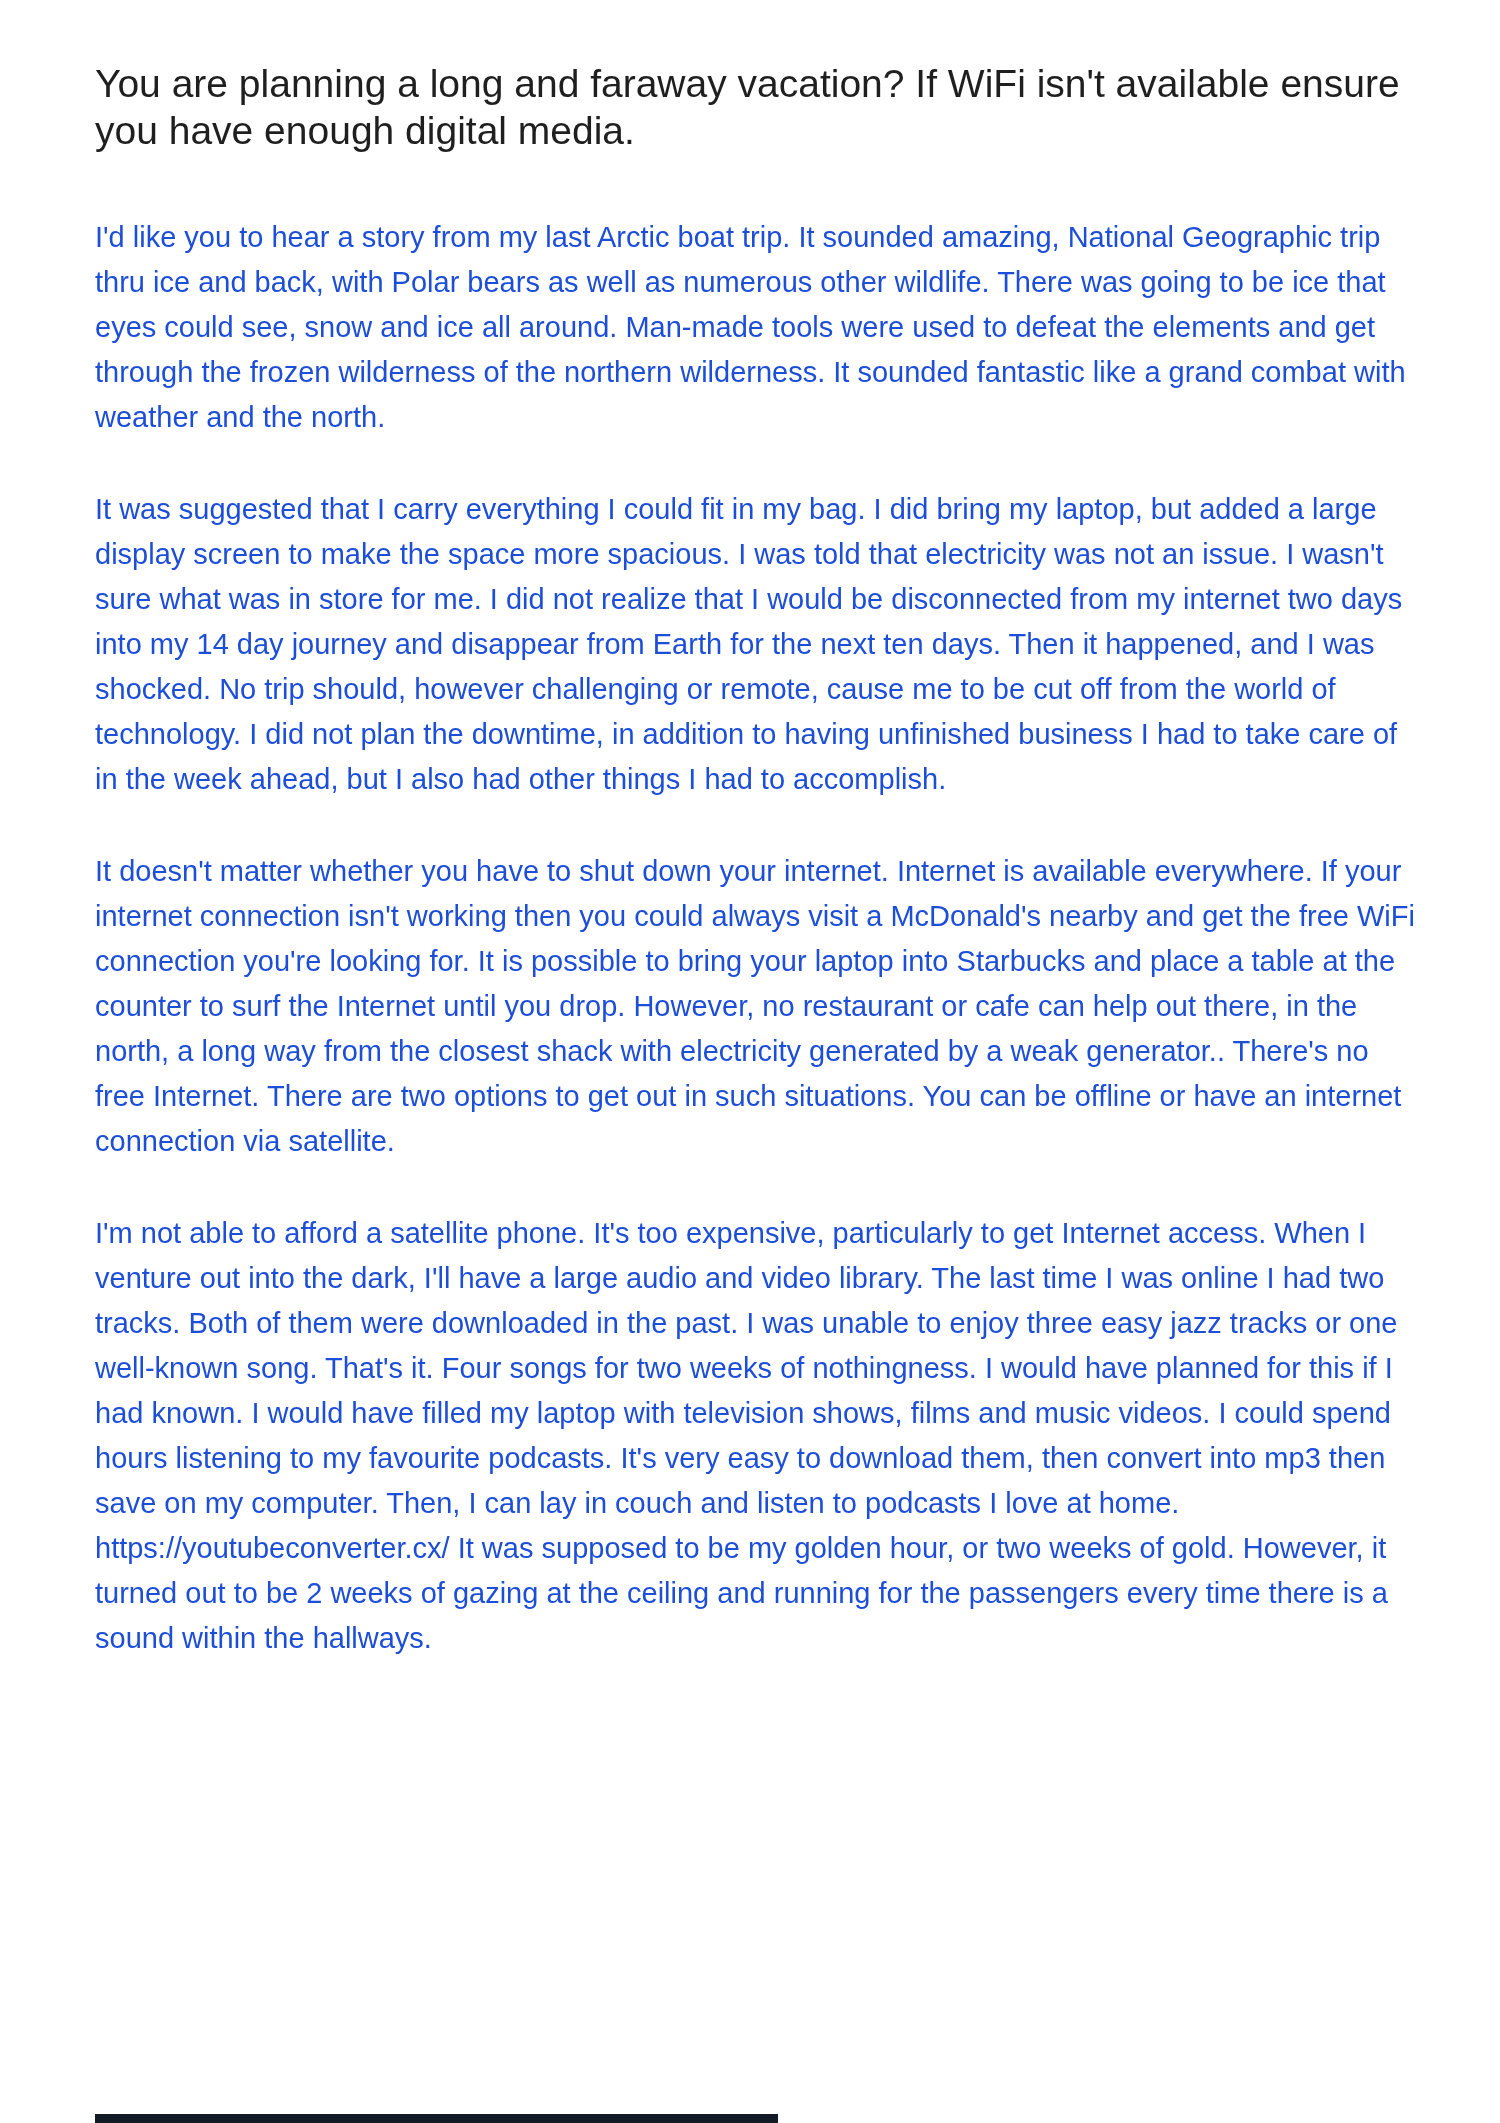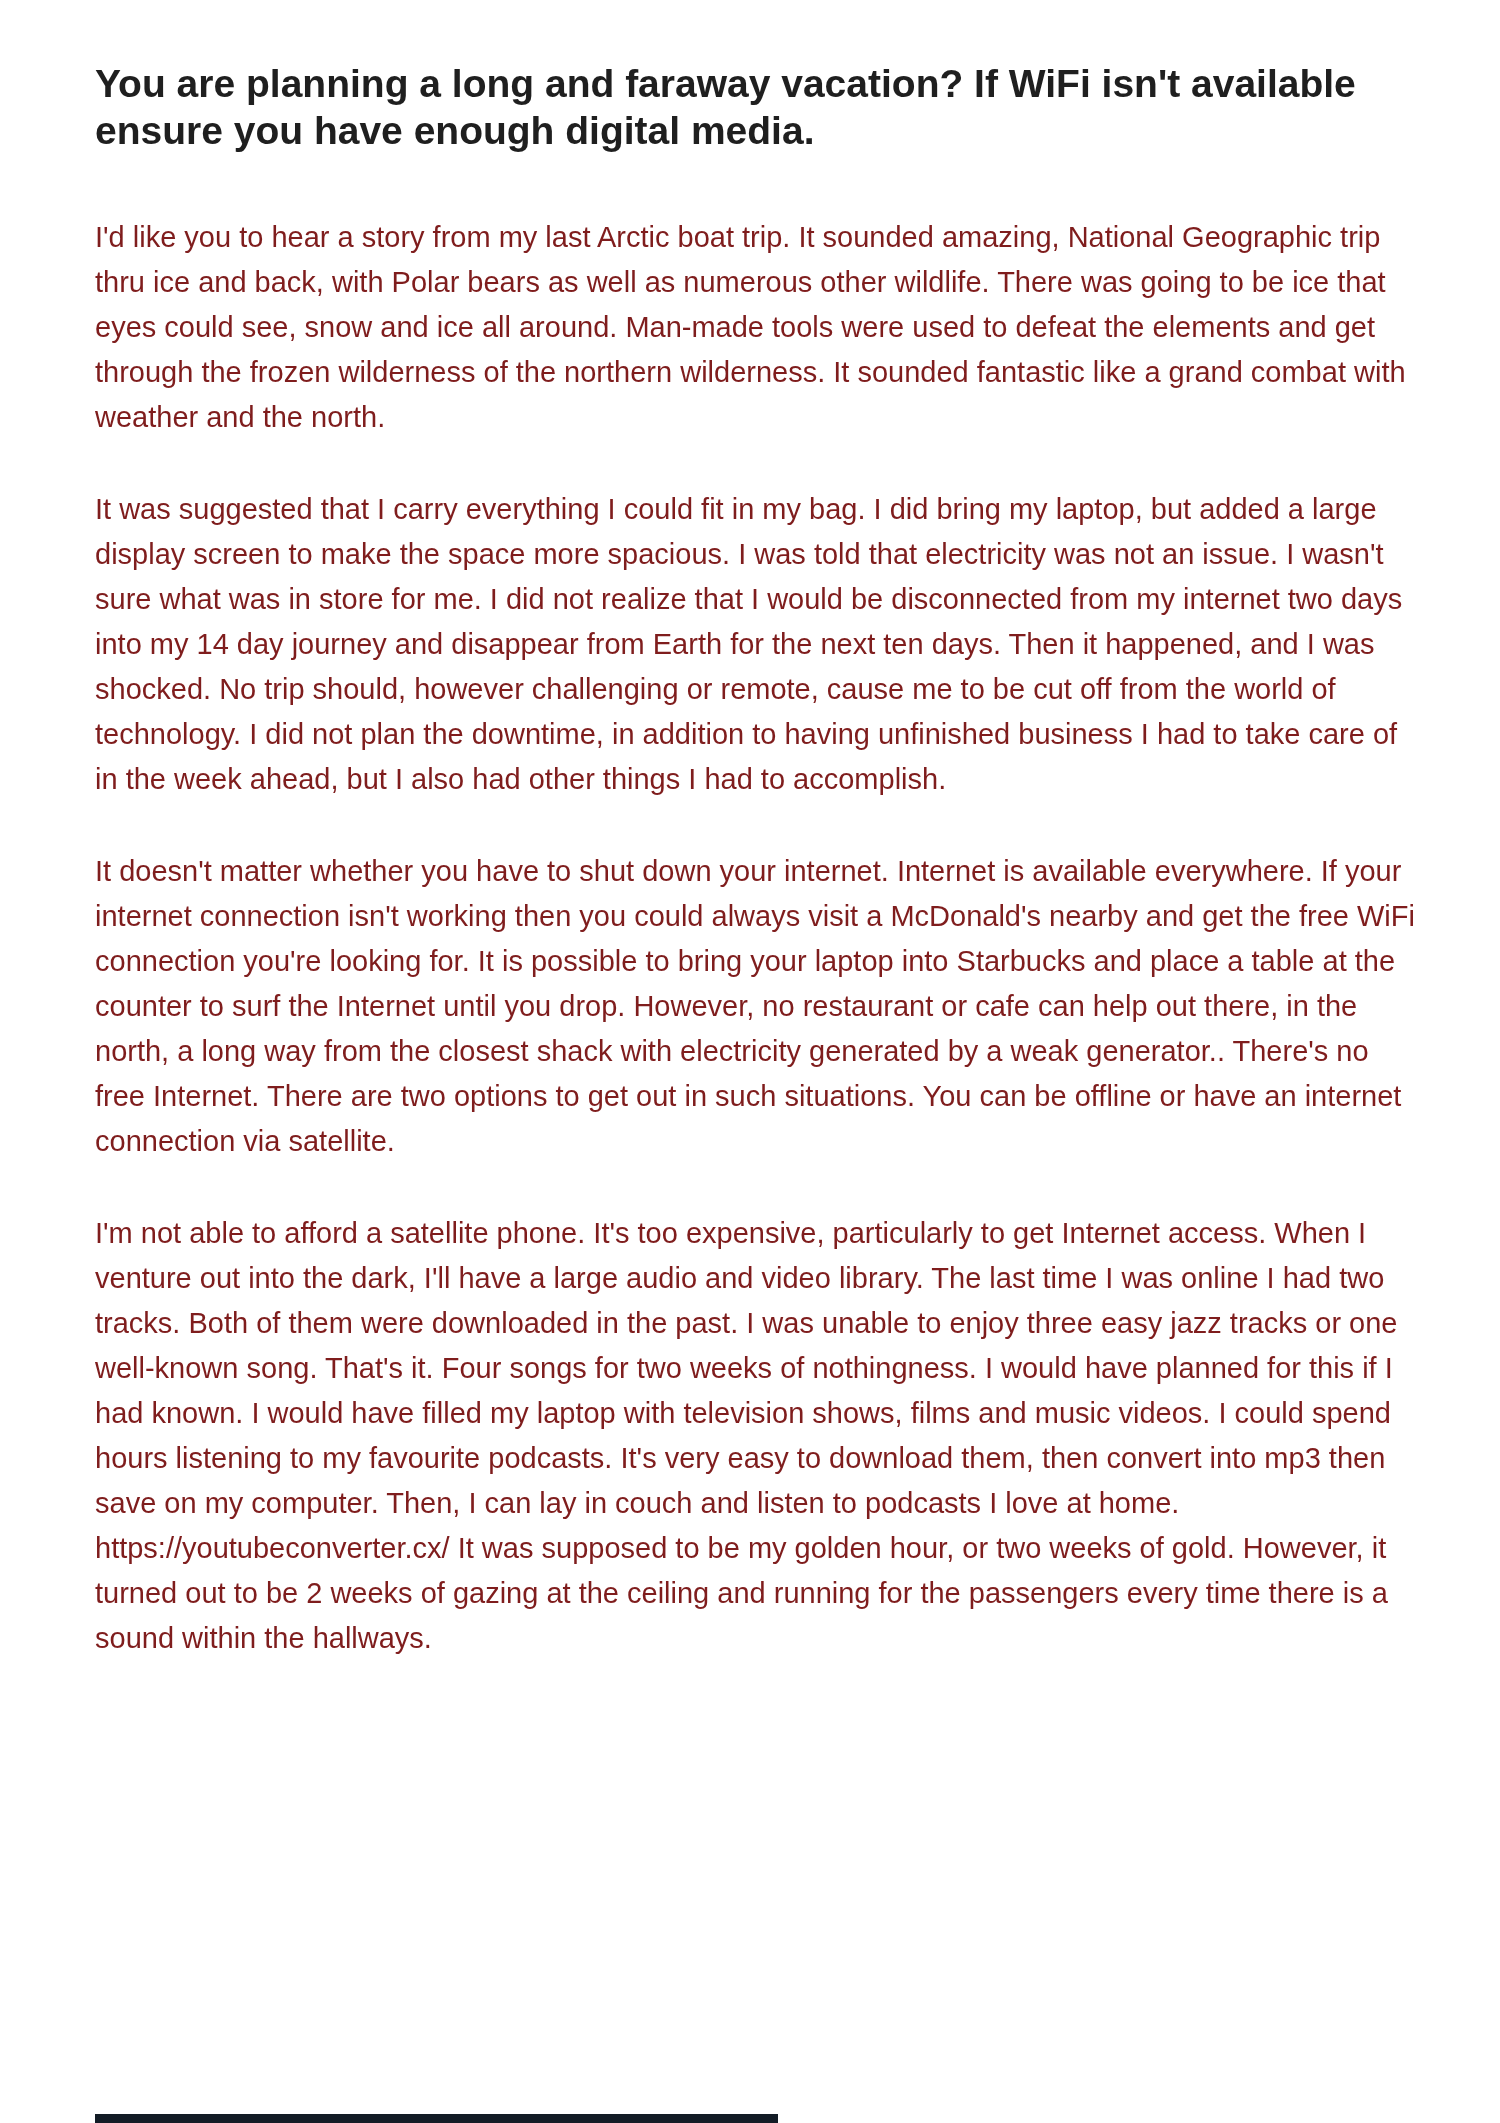--- a/index.html
+++ b/index.html
@@ -20,31 +20,31 @@
     left: 0;
     width: 1500px;
     padding: 60px 75px 0 95px;
     box-sizing: border-box;
   }
   .article h1 {
     margin: 0 0 61px 0;
     max-width: 1330px;
     font-size: 39px;
     line-height: 47px;
-    font-weight: 700;
+    font-weight: 400;
     color: #1f1f1f;
     letter-spacing: 0;
   }
   .article p {
     margin: 0 0 47px 0;
     max-width: 1330px;
     font-size: 29px;
     line-height: 45px;
     font-weight: 400;
-    color: #7f1d1d;
+    color: #1d4ed8;
     letter-spacing: 0;
   }
   .bottom-bar {
     position: absolute;
     left: 95px;
     bottom: 0;
     width: 683px;
     height: 9px;
     background: #131c26;
   }

